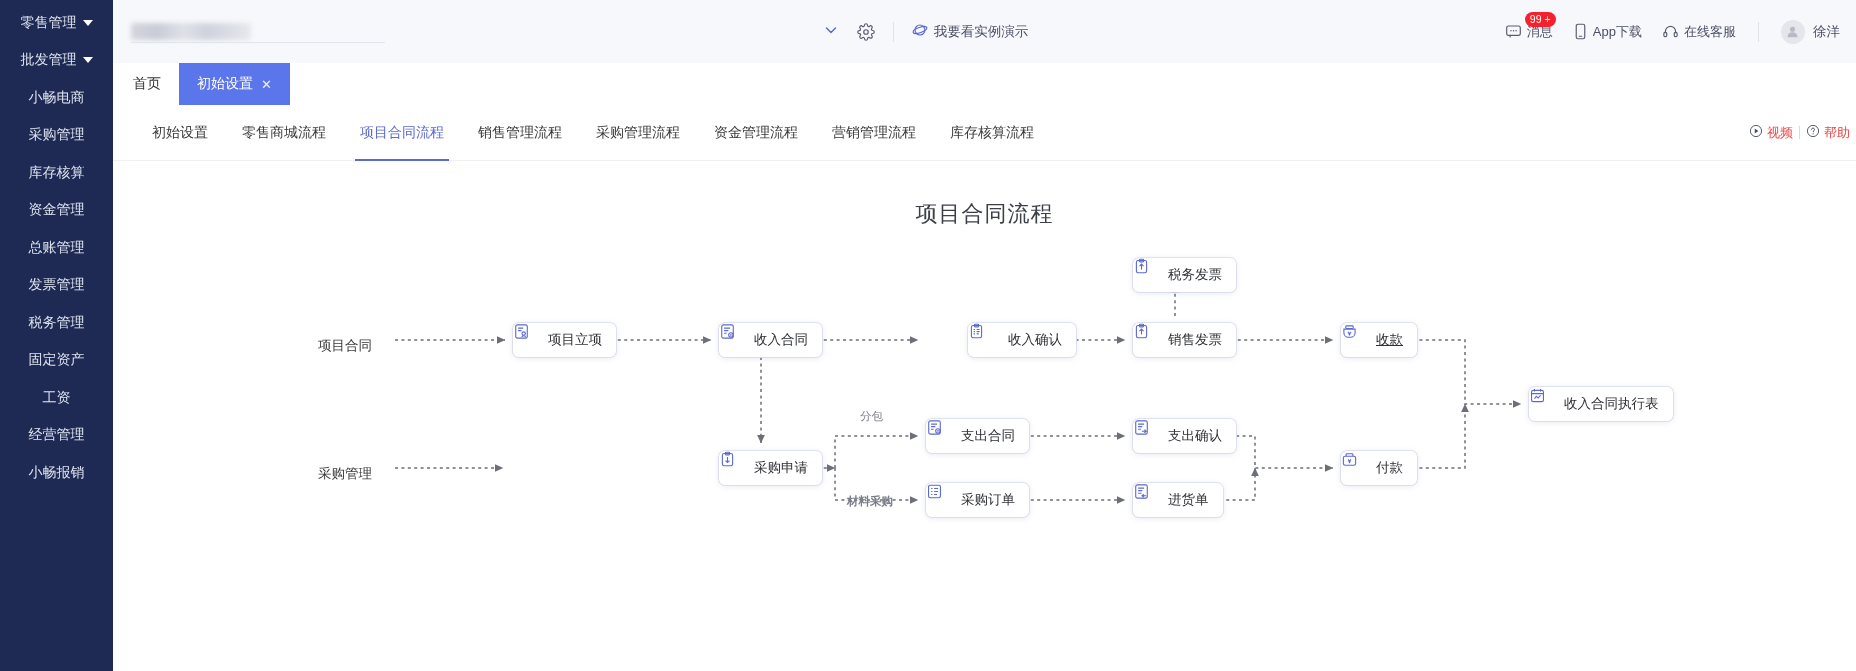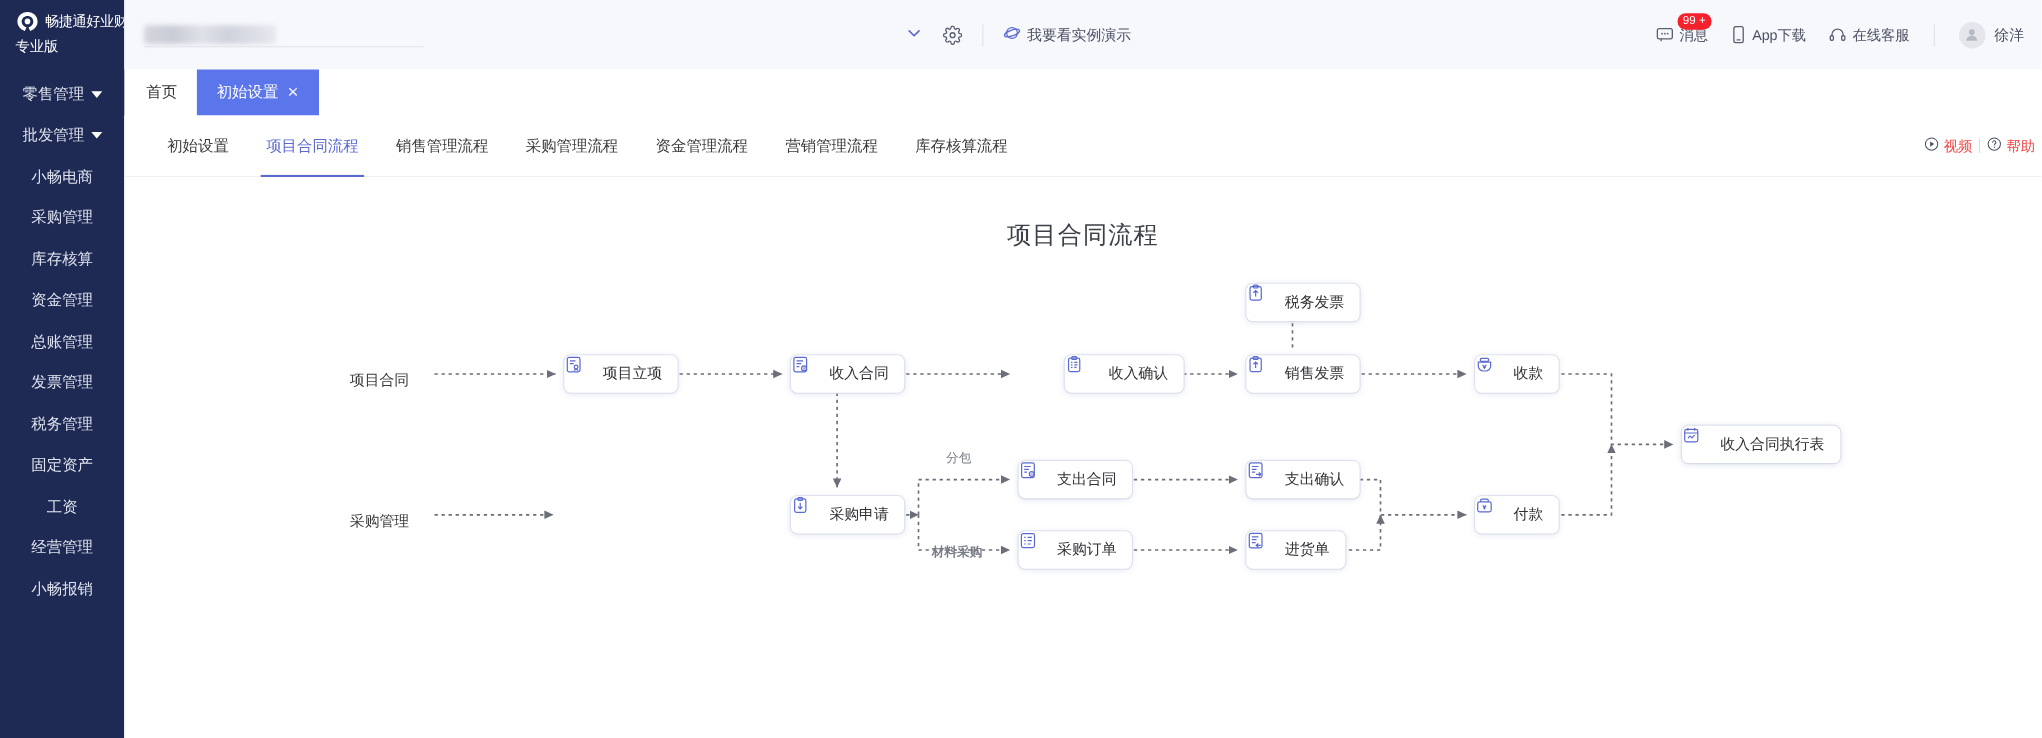--- a/index.html
+++ b/index.html
@@ -114,32 +114,20 @@
   .edge-label {
     position:absolute; font-size:11.5px; color:#7a7d88; white-space:nowrap;
   }
 </style>
 </head>
 <body>
 
 <div id="app">
 
   <aside class="sidebar">
-    <div class="logo-area">
-      <div class="logo-row">
-        <span class="logo-mark">
-          <svg width="22" height="22" viewBox="0 0 24 24">
-            <path d="M12 2 C6 2 2 6.2 2 11.6 C2 16 5 19.6 9.3 21 L11 17.4 C8.2 16.7 6.2 14.4 6.2 11.6 C6.2 8.4 8.8 6 12 6 C15.2 6 17.8 8.4 17.8 11.6 C17.8 14.4 15.8 16.7 13 17.4 L14.7 21 C19 19.6 22 16 22 11.6 C22 6.2 18 2 12 2 Z" fill="#ffffff"></path>
-            <circle cx="12" cy="11.4" r="2.8" fill="#ffffff"></circle>
-          </svg>
-        </span>
-        <span class="logo-text">畅捷通好业财</span>
-      </div>
-      <div class="logo-sub">专业版</div>
-    </div>
     <nav class="nav-list" id="nav-list">
         <div class="nav-item">
           <span>零售管理</span>
           <span class="nav-caret"></span>
         </div>
         <div class="nav-item">
           <span>批发管理</span>
           <span class="nav-caret"></span>
         </div>
         <div class="nav-item">
@@ -259,20 +247,21 @@
         </div>
         <div class="tab active">
           <span>初始设置</span>
           <span class="tab-close">✕</span>
         </div>
       </div>
 
     <div class="subnav">
       <div style="display:flex;align-items:center;" id="subnav-items">
           <div class="subnav-item">初始设置</div>
+          <div class="subnav-item">零售商城流程</div>
           <div class="subnav-item active">项目合同流程</div>
           <div class="subnav-item">销售管理流程</div>
           <div class="subnav-item">采购管理流程</div>
           <div class="subnav-item">资金管理流程</div>
           <div class="subnav-item">营销管理流程</div>
           <div class="subnav-item">库存核算流程</div>
         </div>
       <div class="subnav-right" id="subnav-right">
           <span class="snr-item">
             <span style="display: flex;">
@@ -397,21 +386,21 @@
             <div class="node" style="left: 1020px; top: 97px;">
               <span style="width: 17px; height: 17px; flex: 0 0 17px; display: flex;">
                 <svg class="ic" viewBox="0 0 20 20" fill="none" stroke="#5b6ad0" stroke-width="1.3">
                   <rect x="4" y="3" width="12" height="14.4" rx="2"></rect>
                   <rect x="7.4" y="1.5" width="5.2" height="3" rx="1"></rect>
                   <path d="M10 13.6 V7.4 M7.6 9.6 L10 7.2 L12.4 9.6"></path>
                 </svg>
               </span>
               <span>税务发票</span>
             </div>
-            <div class="node" style="left: 1228px; top: 162px;">
+            <div class="node" style="left: 1228px; top: 162px; text-decoration: underline;">
               <span style="width: 17px; height: 17px; flex: 0 0 17px; display: flex;">
                 <svg class="ic" viewBox="0 0 20 20" fill="none" stroke="#5b6ad0" stroke-width="1.3">
                   <path d="M3.4 7.2 h13.2 v4.2 a5.4 5.4 0 0 1 -5.4 5.4 h-2.4 a5.4 5.4 0 0 1 -5.4 -5.4 z"></path>
                   <rect x="5.6" y="3.4" width="8.8" height="3" rx="1"></rect>
                   <path d="M8 10.4 L10 12.4 L12 10.4 M10 12.4 v2.2 M8.6 13 h2.8"></path>
                 </svg>
               </span>
               <span>收款</span>
             </div>
             <div class="node" style="left: 1416px; top: 226px;">

